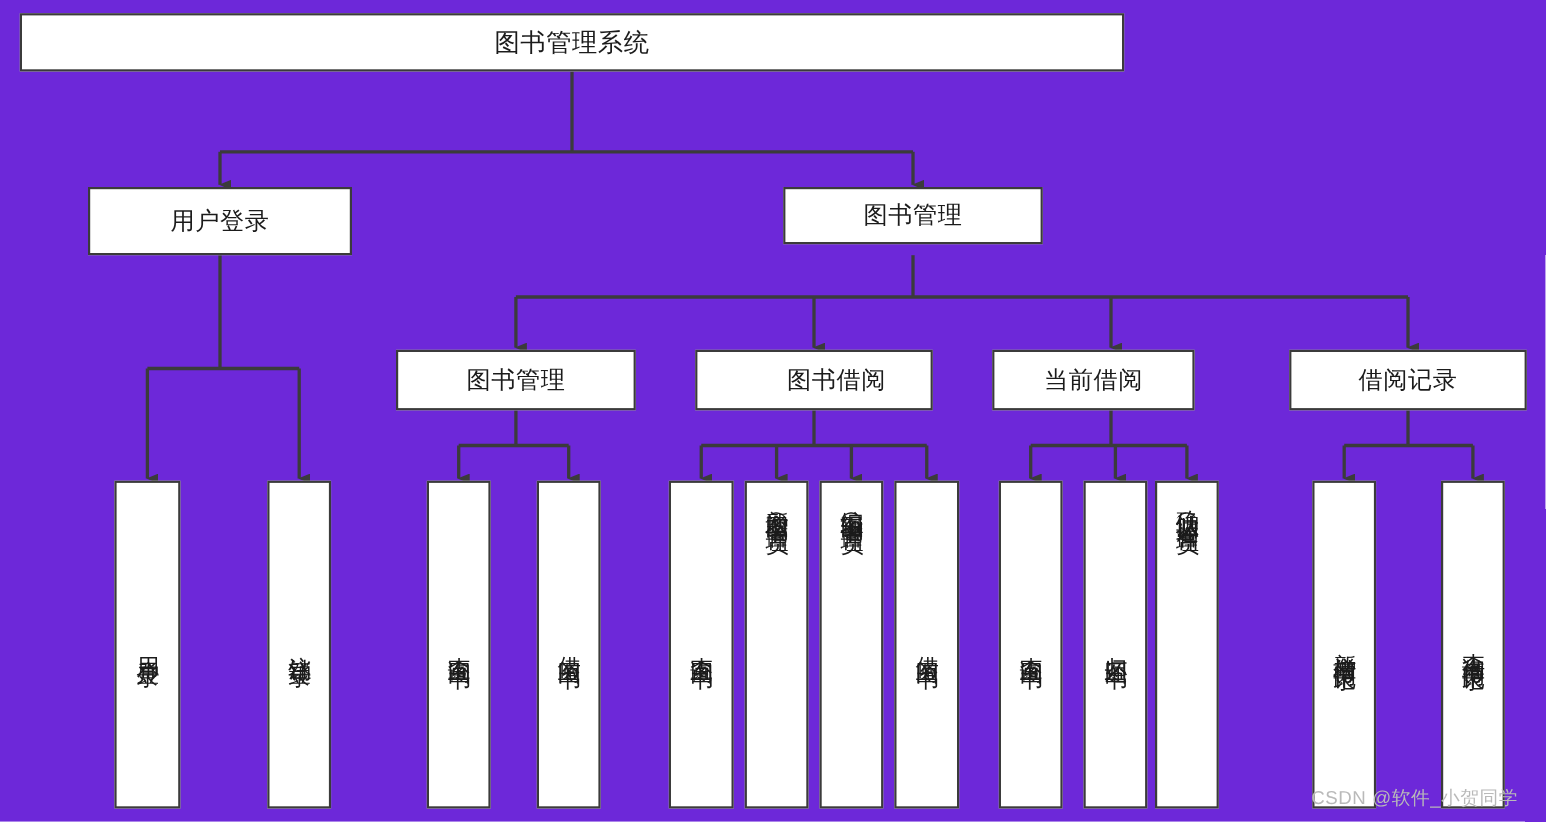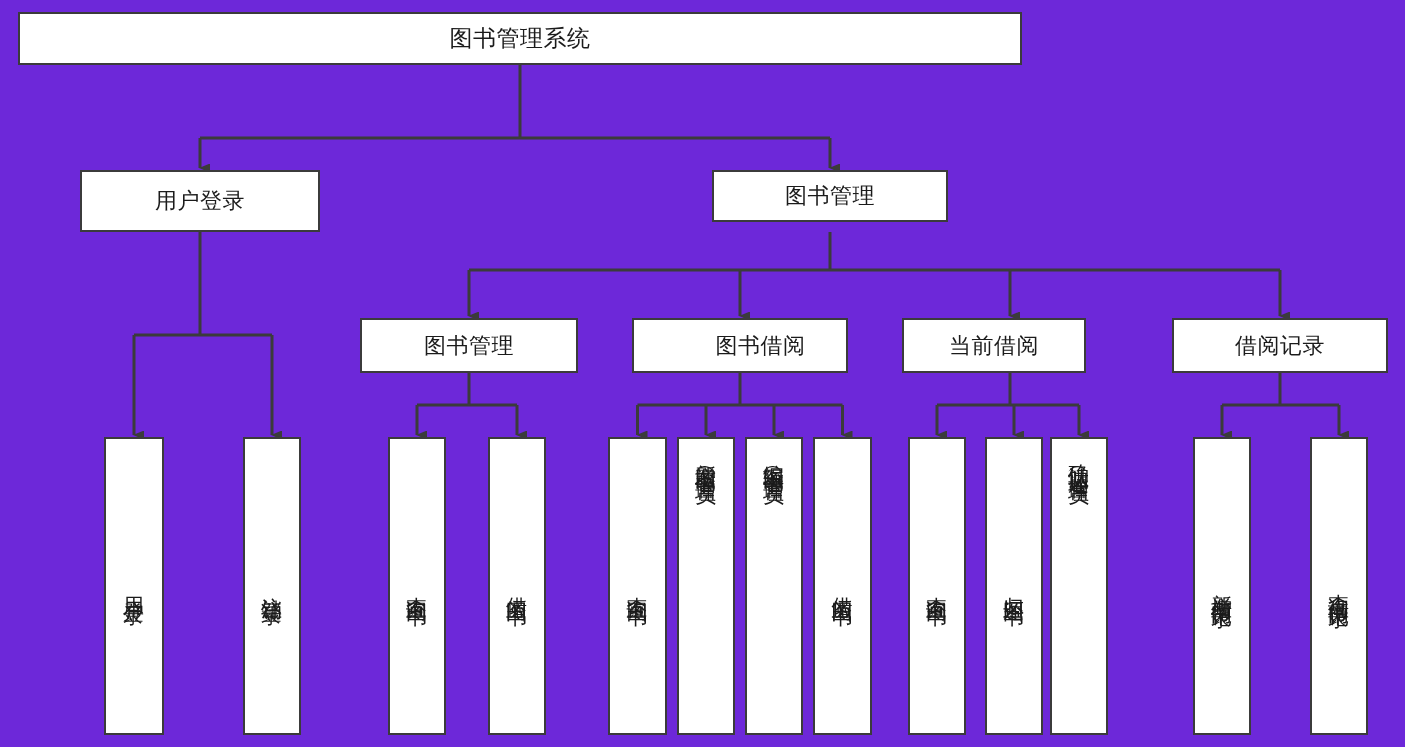--- a/index.html
+++ b/index.html
@@ -185,13 +185,14 @@
         <span class="label">确认归还（管理员）</span>
       </div>
       <div class="node leaf centered" style="left: 1193px; top: 437px; width: 58px; height: 298px;">
         <span class="label">新增借阅记录</span>
       </div>
       <div class="node leaf centered" style="left: 1310px; top: 437px; width: 58px; height: 298px;">
         <span class="label">查询借阅记录</span>
       </div>
     </div>
 
+  <div class="watermark">CSDN @软件_小贺同学</div>
 </div>
 
 </body></html>

